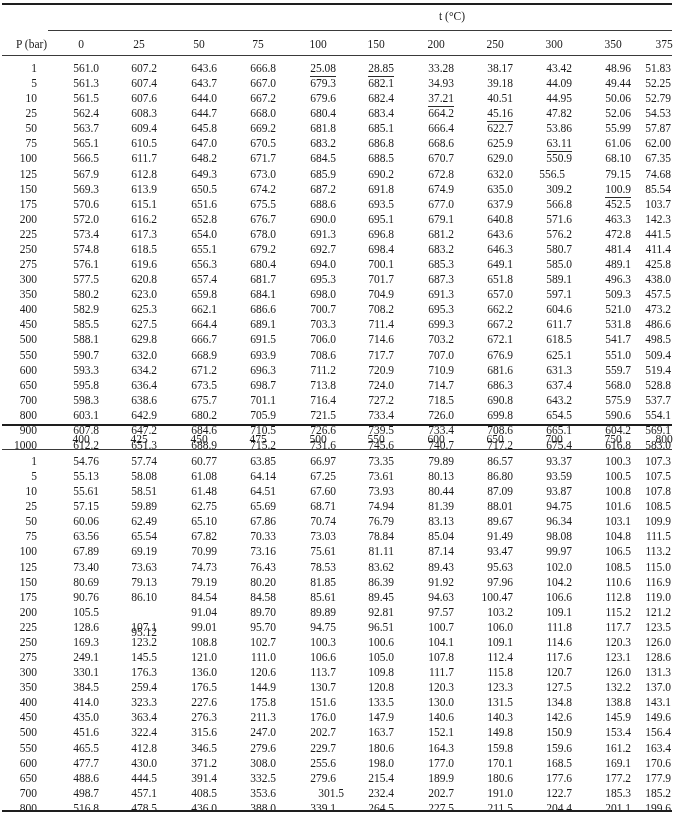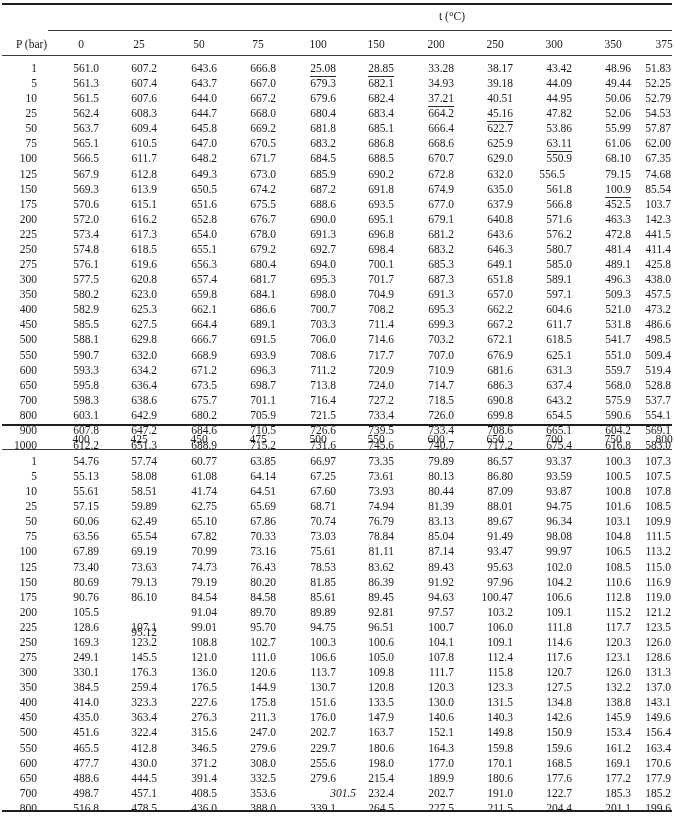--- a/index.html
+++ b/index.html
@@ -156,21 +156,21 @@
     <div class="row" style="top: 181.64px;">
       <span class="cell plabel" style="right: 637px;">150</span>
       <span class="cell" style="right: 575px;">569.3</span>
       <span class="cell" style="right: 517px;">613.9</span>
       <span class="cell" style="right: 457px;">650.5</span>
       <span class="cell" style="right: 398px;">674.2</span>
       <span class="cell" style="right: 338px;">687.2</span>
       <span class="cell" style="right: 280px;">691.8</span>
       <span class="cell" style="right: 220px;">674.9</span>
       <span class="cell" style="right: 161px;">635.0</span>
-      <span class="cell" style="right: 102px;">561.8</span>
+      <span class="cell" style="right: 102px;">309.2</span>
       <span class="cell ul-bottom" style="right: 43px;">100.9</span>
       <span class="cell" style="right: 3px;">85.54</span>
     </div>
     <div class="row" style="top: 196.72px;">
       <span class="cell plabel" style="right: 637px;">175</span>
       <span class="cell" style="right: 575px;">570.6</span>
       <span class="cell" style="right: 517px;">615.1</span>
       <span class="cell" style="right: 457px;">651.6</span>
       <span class="cell" style="right: 398px;">675.5</span>
       <span class="cell" style="right: 338px;">688.6</span>
@@ -445,21 +445,21 @@
       <span class="cell" style="right: 220px;">80.13</span>
       <span class="cell" style="right: 161px;">86.80</span>
       <span class="cell" style="right: 102px;">93.59</span>
       <span class="cell" style="right: 43px;">100.5</span>
       <span class="cell" style="right: 3px;">107.5</span>
     </div>
     <div class="row" style="top: 484.16px;">
       <span class="cell plabel" style="right: 637px;">10</span>
       <span class="cell" style="right: 575px;">55.61</span>
       <span class="cell" style="right: 517px;">58.51</span>
-      <span class="cell" style="right: 457px;">41.74</span>
+      <span class="cell" style="right: 457px;">61.48</span>
       <span class="cell" style="right: 398px;">64.51</span>
       <span class="cell" style="right: 338px;">67.60</span>
       <span class="cell" style="right: 280px;">73.93</span>
       <span class="cell" style="right: 220px;">80.44</span>
       <span class="cell" style="right: 161px;">87.09</span>
       <span class="cell" style="right: 102px;">93.87</span>
       <span class="cell" style="right: 43px;">100.8</span>
       <span class="cell" style="right: 3px;">107.8</span>
     </div>
     <div class="row" style="top: 499.24px;">
@@ -727,21 +727,21 @@
       <span class="cell" style="right: 102px;">177.6</span>
       <span class="cell" style="right: 43px;">177.2</span>
       <span class="cell" style="right: 3px;">177.9</span>
     </div>
     <div class="row" style="top: 785.76px;">
       <span class="cell plabel" style="right: 637px;">700</span>
       <span class="cell" style="right: 575px;">498.7</span>
       <span class="cell" style="right: 517px;">457.1</span>
       <span class="cell" style="right: 457px;">408.5</span>
       <span class="cell" style="right: 398px;">353.6</span>
-      <span class="cell" style="right: 318px; font-style: italic;">301.5</span>
+      <span class="cell" style="right: 330px;">301.5</span>
       <span class="cell" style="right: 280px;">232.4</span>
       <span class="cell" style="right: 220px;">202.7</span>
       <span class="cell" style="right: 161px;">191.0</span>
       <span class="cell" style="right: 102px;">122.7</span>
       <span class="cell" style="right: 43px;">185.3</span>
       <span class="cell" style="right: 3px;">185.2</span>
     </div>
     <div class="row" style="top: 800.84px;">
       <span class="cell plabel" style="right: 637px;">800</span>
       <span class="cell" style="right: 575px;">516.8</span>

